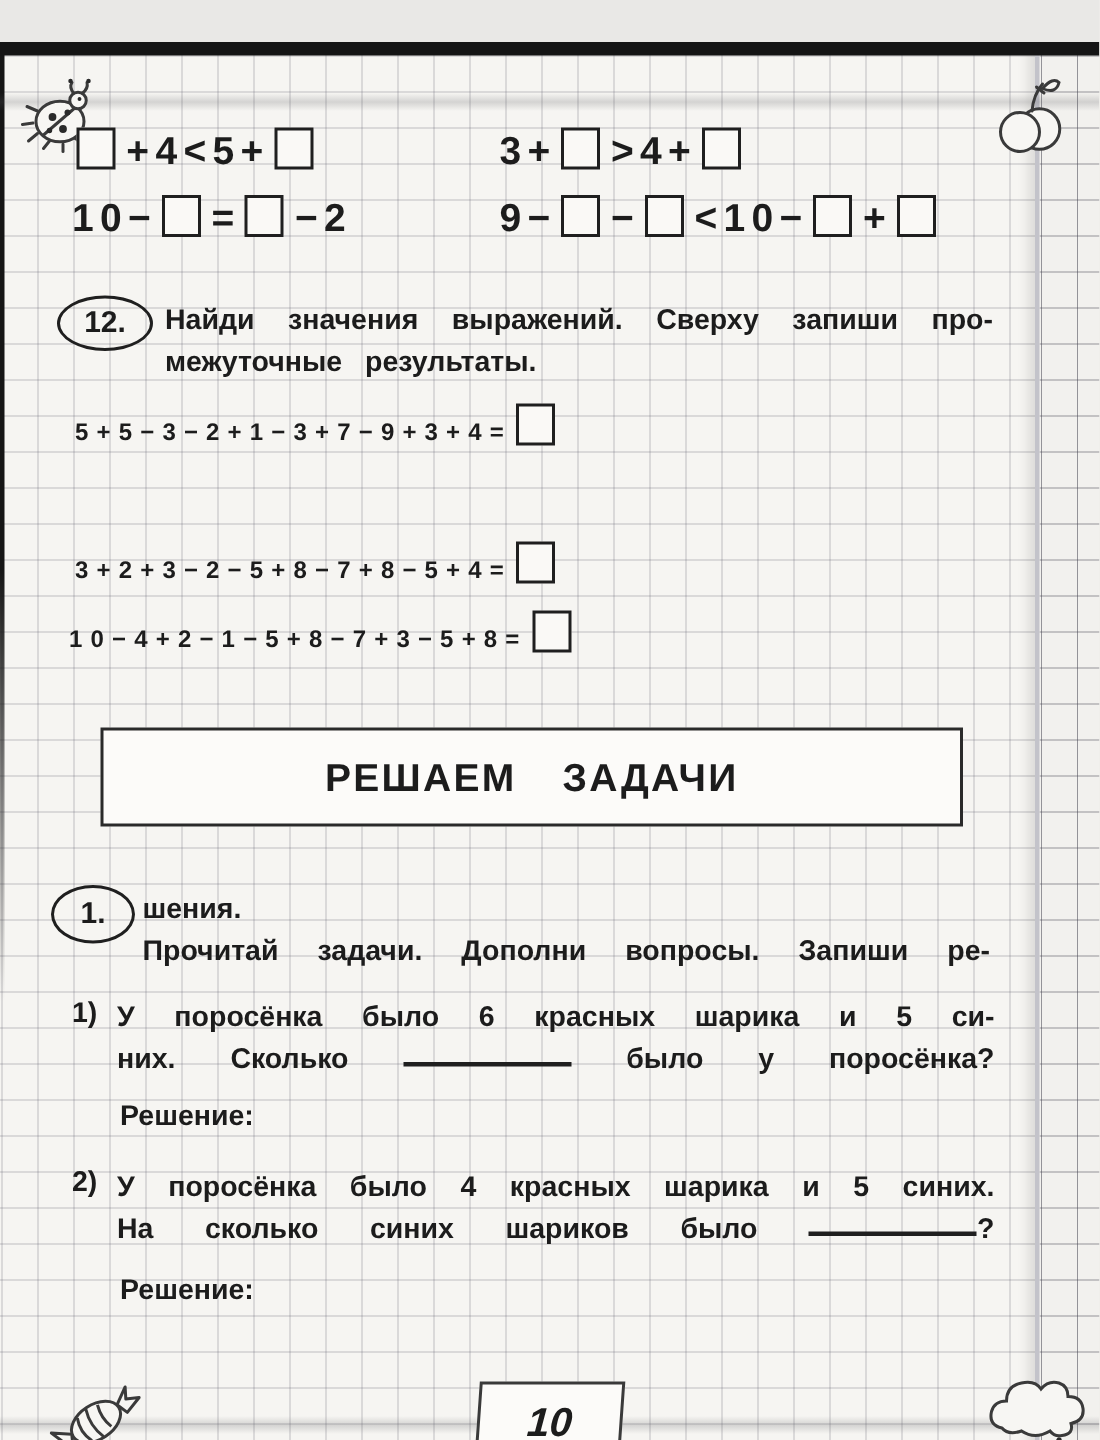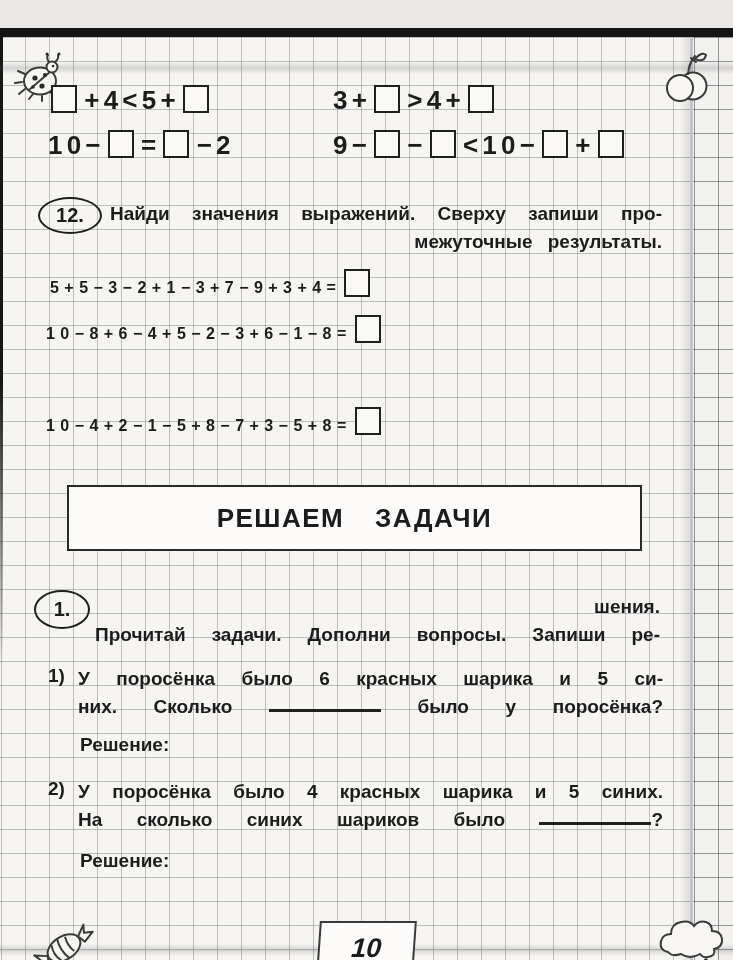--- a/index.html
+++ b/index.html
@@ -37,21 +37,21 @@
   .blank { display:inline-block; width:112px; height:3px; background:#1f1f1f;
         vertical-align:1px; }
 
   .expr { position:absolute; left:50px; font-size:16px; font-weight:bold;
         white-space:nowrap; word-spacing:1px; }
 
   .badge { position:absolute; border:2.5px solid #1f1f1f; border-radius:50%;
         display:flex; align-items:center; justify-content:center;
         font-weight:bold; font-size:20px; }
 
-  .body-text { font-size:19px; font-weight:bold; line-height:28px;text-align:right; }
+  .body-text { font-size:19px; font-weight:bold; line-height:28px; }
   .justify { text-align:justify; text-align-last:justify; }
   .block { position:absolute; }
 
   .title-box { position:absolute; left:67px; top:457px; width:571px; height:62px;
         border:2.5px solid #2a2a2a; background:#fcfbf9;
         display:flex; align-items:center; justify-content:center;
         font-size:26px; font-weight:bold; letter-spacing:1.5px; word-spacing:22px; }
 
   .pagenum-box { position:absolute; left:318px; top:893px; width:93px; height:50px;
         border:2.5px solid #3a3a3a; background:#fcfbf9;
@@ -137,21 +137,21 @@
   <div class="eq" style="left:48px; top:102px;">1 0 − <span class="sq"></span> = <span class="sq"></span> − 2</div>
   <div class="eq" style="left:333px; top:102px;">9 − <span class="sq"></span> − <span class="sq"></span> &lt; 1 0 − <span class="sq"></span> + <span class="sq"></span></div>
 
   <div class="badge" style="left:38px; top:169px; width:60px; height:33px;">12.</div>
   <div class="block" style="left:110px; top:172px; width:552px;">
     <div class="body-text justify">Найди значения выражений. Сверху запиши про-</div>
     <div class="body-text wsp">межуточные результаты.</div>
   </div>
 
   <div class="expr" style="top:241px;">5 + 5 − 3 − 2 + 1 − 3 + 7 − 9 + 3 + 4 = <span class="sq"></span></div>
-  <div class="expr" style="left:46px; top:287px;">1 0 − 8 + 6 − 4 + 5 − 2 − 3 + 6 − 1 − 8 = <span class="sq"></span></div>
+  <div class="expr" style="top:333px;">3 + 2 + 3 − 2 − 5 + 8 − 7 + 8 − 5 + 4 = <span class="sq"></span></div>
   <div class="expr" style="left:46px; top:379px;">1 0 − 4 + 2 − 1 − 5 + 8 − 7 + 3 − 5 + 8 = <span class="sq"></span></div>
 
   <div class="title-box">РЕШАЕМ  ЗАДАЧИ</div>
 
   <div class="badge" style="left:34px; top:562px; width:52px; height:35px;">1.</div>
   <div class="block" style="left:95px; top:565px; width:565px;">
     <div class="body-text">шения.</div>
     <div class="body-text justify">Прочитай задачи. Дополни вопросы. Запиши ре-</div>
   </div>
 

